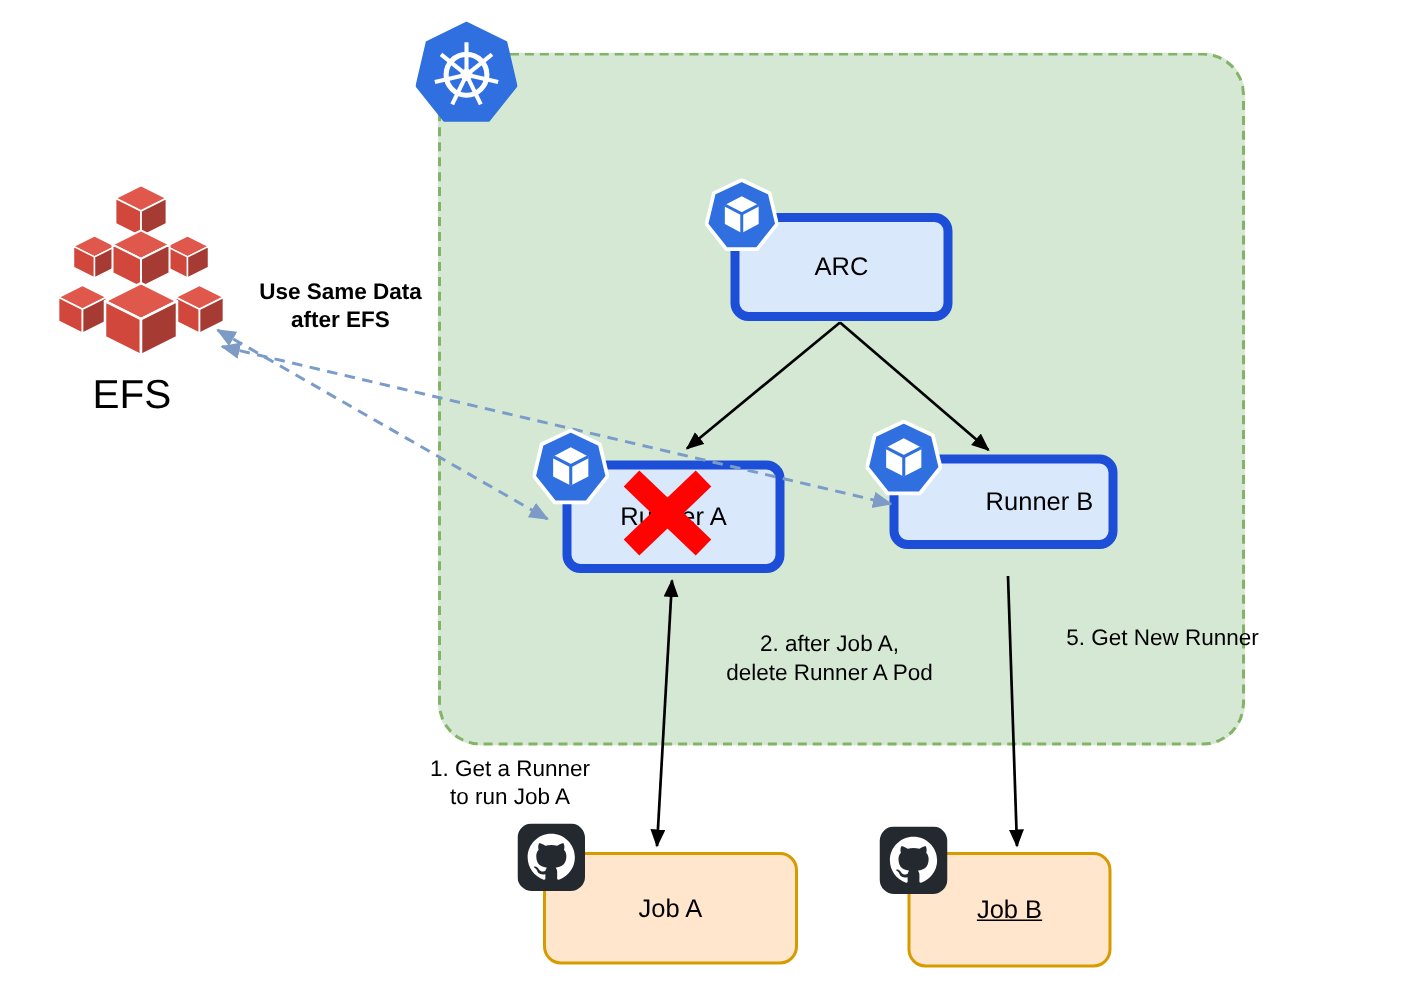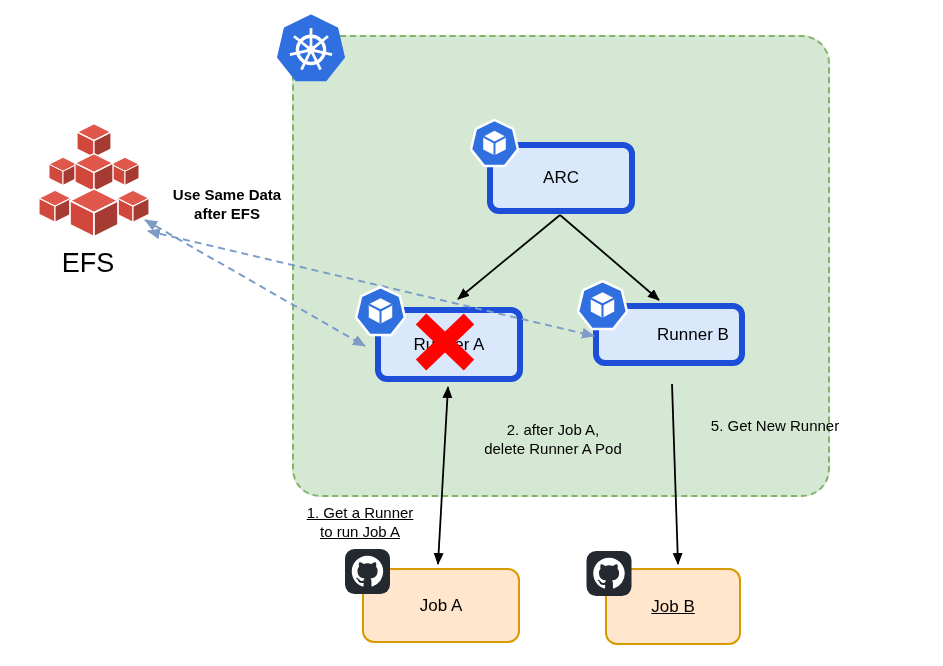--- a/index.html
+++ b/index.html
@@ -16,26 +16,26 @@
   
   .node{
     box-sizing:border-box;border-radius:12px;display:flex;align-items:center;justify-content:center;
     font-size:17px;z-index:4;
   }
   .node.blue{background:#dae8fc;border:6px solid #1d4ed8;}
   .node.orange{background:#ffe6cc;border:2px solid #d79b00;}
   #node-arc{left:487px;top:142px;width:148px;height:72px;}
   #node-runner-a{left:375px;top:307px;width:148px;height:75px;}
   #node-runner-b{left:593px;top:303px;width:152px;height:63px;padding-left:48px;}
-  #node-job-a{left:362px;top:568px;width:158px;height:75px;}
+  #node-job-a{left:362px;top:568px;width:170px;height:75px;}
   #node-job-b{left:605px;top:568px;width:136px;height:77px;text-decoration:underline;}
   
   .ann{font-size:15px;line-height:19px;text-align:center;z-index:2;}
   #ann-use-efs{left:152px;top:185px;width:150px;font-weight:bold;}
-  #ann-step1{left:290px;top:503px;width:140px;text-decoration:underline;}
+  #ann-step1{left:270px;top:503px;width:140px;}
   #ann-step2{left:443px;top:392px;width:220px;margin-top:28px;}
   #ann-step3{left:665px;top:416px;width:220px;}
   #efs-label{left:48px;top:248px;width:80px;text-align:center;font-size:27px;z-index:2;}
   
   .icon{z-index:6;}
   #arrow-layer{left:0;top:0;width:943px;height:666px;z-index:5;pointer-events:none;}
   #red-x{left:414px;top:312px;z-index:7;}
 </style>
 </head>
 <body>

